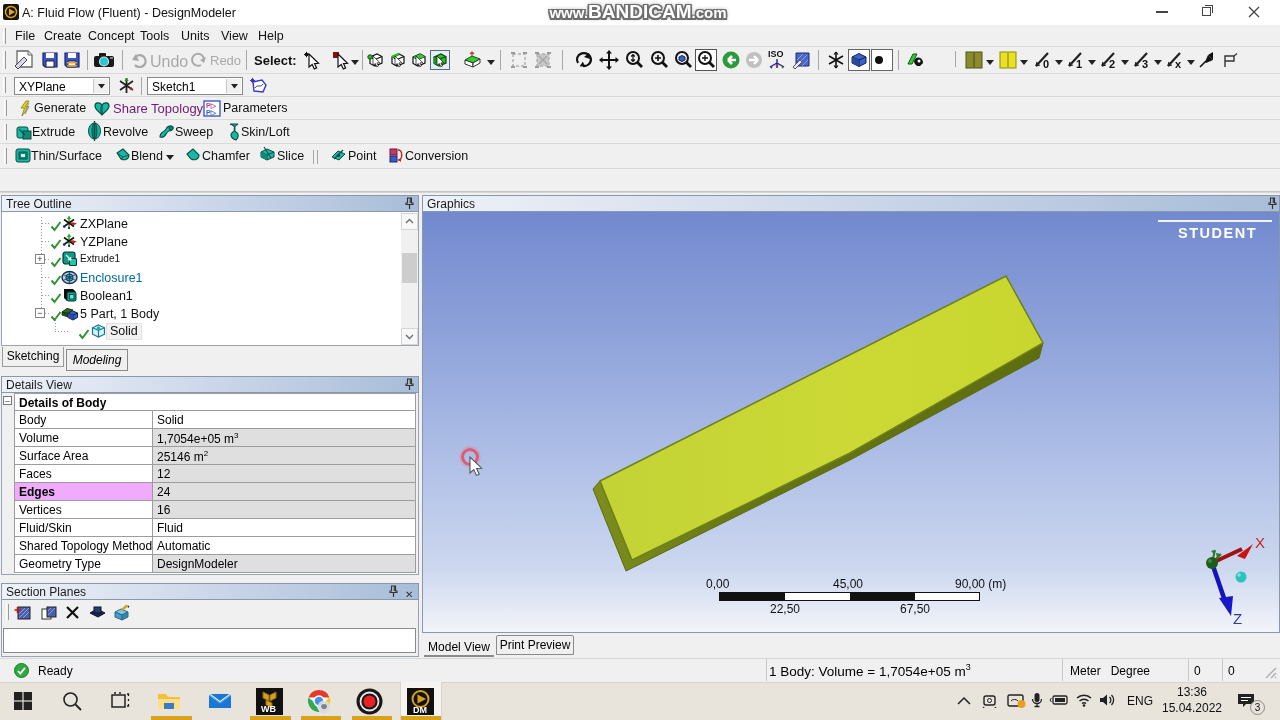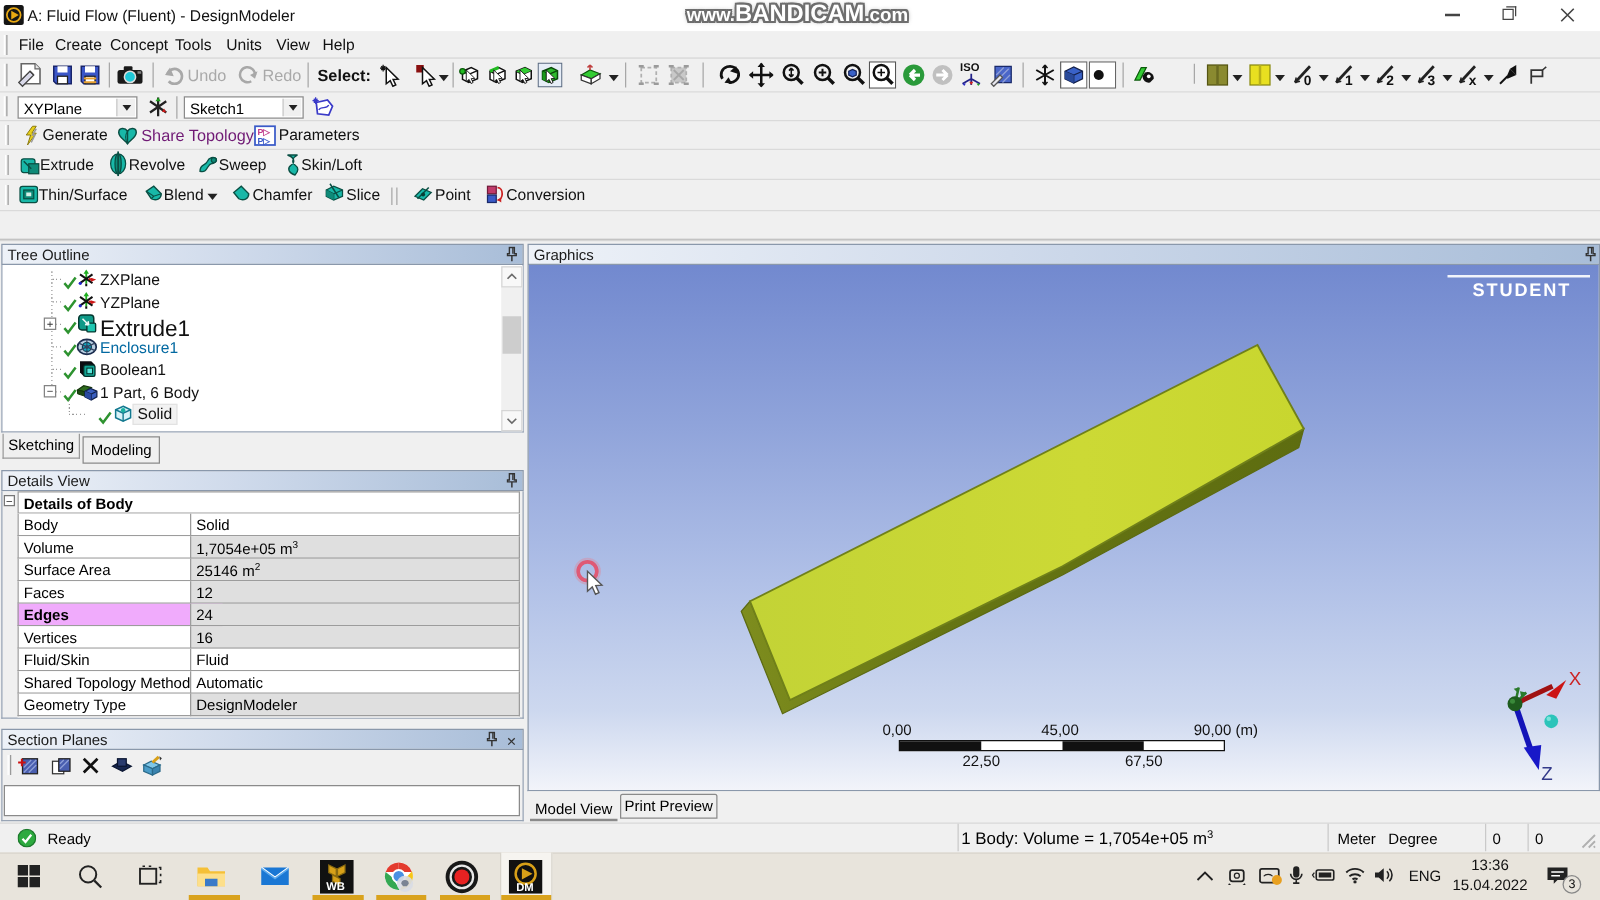--- a/index.html
+++ b/index.html
@@ -72,21 +72,21 @@
       <rect x="1" y="6" width="20" height="11" rx="2" fill="#1a1a1a"></rect>
       <rect x="6" y="3" width="7" height="4" rx="1" fill="#1a1a1a"></rect>
       <circle cx="11" cy="11.5" r="4.5" fill="#20c8d8" stroke="#dddddd" stroke-width="1.2"></circle>
       <rect x="17" y="7" width="3" height="2" fill="#e8e8e8" opacity="0.5"></rect>
     </svg>
 <div class="sep" style="left:122px;"></div>
 <svg class="abs" style="left:130px;top:52px;" width="17" height="16" viewBox="0 0 17 16">
       <path d="M4 7 A6 6 0 1 1 5 13" fill="none" stroke="#a8a8a8" stroke-width="2.2"></path>
       <path d="M6 2 L2 8 L9 9 Z" fill="#a8a8a8"></path>
     </svg>
-<div class="abs" style="left:150px;top:53px;font-size:13px;color:#a9a9a9;">Undo</div>
+<div class="abs" style="left:150px;top:53px;font-size:16px;color:#a9a9a9;">Undo</div>
 <svg class="abs" style="left:190px;top:52px;" width="17" height="16" viewBox="0 0 17 16">
       <path d="M14 8 A6 6 0 1 0 11 13" fill="none" stroke="#a8a8a8" stroke-width="2"></path>
       <path d="M16 5 L10 8 L14 11 Z" fill="#a8a8a8"></path>
     </svg>
 <div class="abs" style="left:210px;top:53px;font-size:13px;color:#a9a9a9;">Redo</div>
 <div class="sep" style="left:246px;"></div>
 <div class="abs" style="left:254px;top:53px;font-size:13px;font-weight:bold;color:#111;">Select:</div>
 <svg class="abs" style="left:302px;top:50px;" width="20" height="20" viewBox="0 0 20 20">
       <g transform="translate(7,4)">
         <path d="M0 0 L0 13 L3.2 10.5 L5.3 15 L7.6 13.9 L5.5 9.6 L9.5 9.3 Z" fill="#fff" stroke="#111" stroke-width="1.2"></path>
@@ -452,21 +452,21 @@
 <div class="abs" style="left:80px;top:235px;font-size:12.5px;color:#111;">YZPlane</div>
 <div class="abs" style="left:42px;top:259px;width:9px;height:1px;background-image:repeating-linear-gradient(to right,#9a9a9a 0 1px,transparent 1px 3px);"></div>
 <svg class="abs" style="left:50px;top:257px;" width="12" height="11">
       <path d="M1.5 5.5 L4.5 9 L10.5 1" stroke="#2e9330" stroke-width="2" fill="none"></path>
     </svg>
 <svg class="abs" style="left:62px;top:251px;" width="16" height="16" viewBox="0 0 16 16">
       <rect x="1" y="1" width="12" height="12" rx="2.5" fill="#0f9a88" stroke="#053830" stroke-width="1.2"></rect>
       <rect x="7.5" y="7.5" width="7" height="7" rx="1" fill="#1ec8b2" stroke="#053830" stroke-width="1.1"></rect>
       <path d="M4 4 L9 9 M9 9 l-3 -0.5 M9 9 l-0.5 -3" stroke="#eaf8f5" stroke-width="1.3" fill="none"></path>
     </svg>
-<div class="abs" style="left:80px;top:253px;font-size:18px;color:#111;">Extrude1</div>
+<div class="abs" style="left:80px;top:253px;font-size:10px;color:#111;">Extrude1</div>
 <div class="abs" style="left:42px;top:277px;width:9px;height:1px;background-image:repeating-linear-gradient(to right,#9a9a9a 0 1px,transparent 1px 3px);"></div>
 <svg class="abs" style="left:50px;top:275px;" width="12" height="11">
       <path d="M1.5 5.5 L4.5 9 L10.5 1" stroke="#2e9330" stroke-width="2" fill="none"></path>
     </svg>
 <svg class="abs" style="left:61px;top:270px;" width="17" height="15" viewBox="0 0 17 15">
       <ellipse cx="8.5" cy="7.5" rx="7.5" ry="6" fill="#b8cde0" stroke="#1a2c4e" stroke-width="1.4"></ellipse>
       <circle cx="8.5" cy="7.5" r="3.6" fill="#15a8c0" stroke="#0a3a50" stroke-width="1"></circle>
       <circle cx="8.5" cy="7.5" r="1.4" fill="#0a3a50"></circle>
       <path d="M8.5 1.5 L8.5 13.5 M2 4.5 L15 10.5 M15 4.5 L2 10.5" stroke="#33425e" stroke-width="0.9"></path>
     </svg>
@@ -485,21 +485,21 @@
 <svg class="abs" style="left:50px;top:311px;" width="12" height="11">
       <path d="M1.5 5.5 L4.5 9 L10.5 1" stroke="#2e9330" stroke-width="2" fill="none"></path>
     </svg>
 <svg class="abs" style="left:61px;top:306px;" width="18" height="16" viewBox="0 0 18 16">
       <path d="M1 6 L6 2.5 L12 4 L7 7.5 Z" fill="#2e6b1e" stroke="#15350c" stroke-width="1"></path>
       <path d="M1 6 L1 9 L7 11 L7 7.5 Z" fill="#1d4a12" stroke="#15350c" stroke-width="0.8"></path>
       <path d="M7 7 L11.5 4.8 L16.5 7 L16.5 11.5 L12 14 L7 11.5 Z" fill="#3a5fc0" stroke="#12234e" stroke-width="1"></path>
       <path d="M7 7 L12 9.2 L16.5 7 M12 9.2 L12 14" stroke="#12234e" stroke-width="1" fill="none"></path>
       <path d="M7 7 L12 9.2 L12 14 L7 11.5 Z" fill="#2a49a0"></path>
     </svg>
-<div class="abs" style="left:80px;top:307px;font-size:12.5px;color:#111;">1 Part, 6 Body</div>
+<div class="abs" style="left:80px;top:307px;font-size:12.5px;color:#111;">5 Part, 1 Body</div>
 <div class="abs" style="left:35px;top:254px;width:10px;height:10px;border:1px solid #848484;background:#fff;font-size:9px;line-height:8px;text-align:center;color:#333;">+</div>
 <div class="abs" style="left:35px;top:308px;width:10px;height:10px;border:1px solid #848484;background:#fff;font-size:9px;line-height:8px;text-align:center;color:#333;">−</div>
 <div class="abs" style="left:55px;top:317px;width:1px;height:15px;background-image:repeating-linear-gradient(to bottom,#9a9a9a 0 1px,transparent 1px 3px);"></div>
 <div class="abs" style="left:55px;top:331px;width:14px;height:1px;background-image:repeating-linear-gradient(to right,#9a9a9a 0 1px,transparent 1px 3px);"></div>
 <svg class="abs" style="left:78px;top:329px;" width="12" height="11">
       <path d="M1.5 5.5 L4.5 9 L10.5 1" stroke="#2e9330" stroke-width="2" fill="none"></path>
     </svg>
 <svg class="abs" style="left:91px;top:324px;" width="15" height="14" viewBox="0 0 15 14">
       <path d="M7.5 1 L13.5 3.8 L13.5 10.2 L7.5 13 L1.5 10.2 L1.5 3.8 Z" fill="#d8f2f8" stroke="#12788f" stroke-width="1.2"></path>
       <path d="M1.5 3.8 L7.5 6.5 L13.5 3.8 M7.5 6.5 L7.5 13" stroke="#12788f" stroke-width="1.1" fill="none"></path>
@@ -510,21 +510,21 @@
 <div class="abs" style="left:401px;top:213px;width:17px;height:17px;background:#f8f8f8;border:1px solid #d5d5d5;"><svg width="15" height="15">
         <path d="M4 9 L7.5 5.5 L11 9" stroke="#6a6a6a" stroke-width="1.3" fill="none"></path>
       </svg></div>
 <div class="abs" style="left:401px;top:328px;width:17px;height:17px;background:#f8f8f8;border:1px solid #d5d5d5;"><svg width="15" height="15">
         <path d="M4 6 L7.5 9.5 L11 6" stroke="#6a6a6a" stroke-width="1.3" fill="none"></path>
       </svg></div>
 <div class="abs" style="left:402px;top:253px;width:15px;height:30px;background:#cdcdcd;"></div>
 </div>
 
 <div class="abs" style="left:2px;top:347px;width:62px;height:20px;background:#f0f0f0;border:1px solid #9a9a9a;border-top:none;font-size:12px;text-align:center;line-height:19px;">Sketching</div>
-<div class="abs" style="left:66px;top:349px;width:62px;height:22px;background:#f0f0f0;border:1px solid #8a8a8a;border-top:1px solid #8a8a8a;font-size:12px;text-align:center;line-height:21px;">Modeling</div>
+<div class="abs" style="left:66px;top:349px;width:62px;height:22px;background:#f0f0f0;border:1px solid #8a8a8a;border-top:1px solid #8a8a8a;font-size:12px;text-align:center;line-height:21px;font-style:italic;">Modeling</div>
 
 <div class="phead" style="left:1px;top:376px;width:418px;">Details View<span class="pin" style="left:402px;"><svg width="11" height="13" viewBox="0 0 11 13">
         <path d="M3.5 1 L7.5 1 L7.5 6 L9 6 L9 7.5 L2 7.5 L2 6 L3.5 6 Z" fill="none" stroke="#333" stroke-width="1.1"></path>
         <path d="M5.5 7.5 L5.5 12" stroke="#333" stroke-width="1.2"></path>
         <path d="M6.3 1 L6.3 6" stroke="#333" stroke-width="1.1"></path>
       </svg></span></div>
 <div class="abs" style="left:1px;top:393px;width:418px;height:182px;background:#f0f0f0;border:1px solid #98a4b5;border-top:none;"></div>
 <div id="details">
 
  <div class="abs" style="left:3px;top:396px;width:9px;height:9px;border:1px solid #777;background:#fff;font-size:8px;line-height:7px;text-align:center;">–</div>

